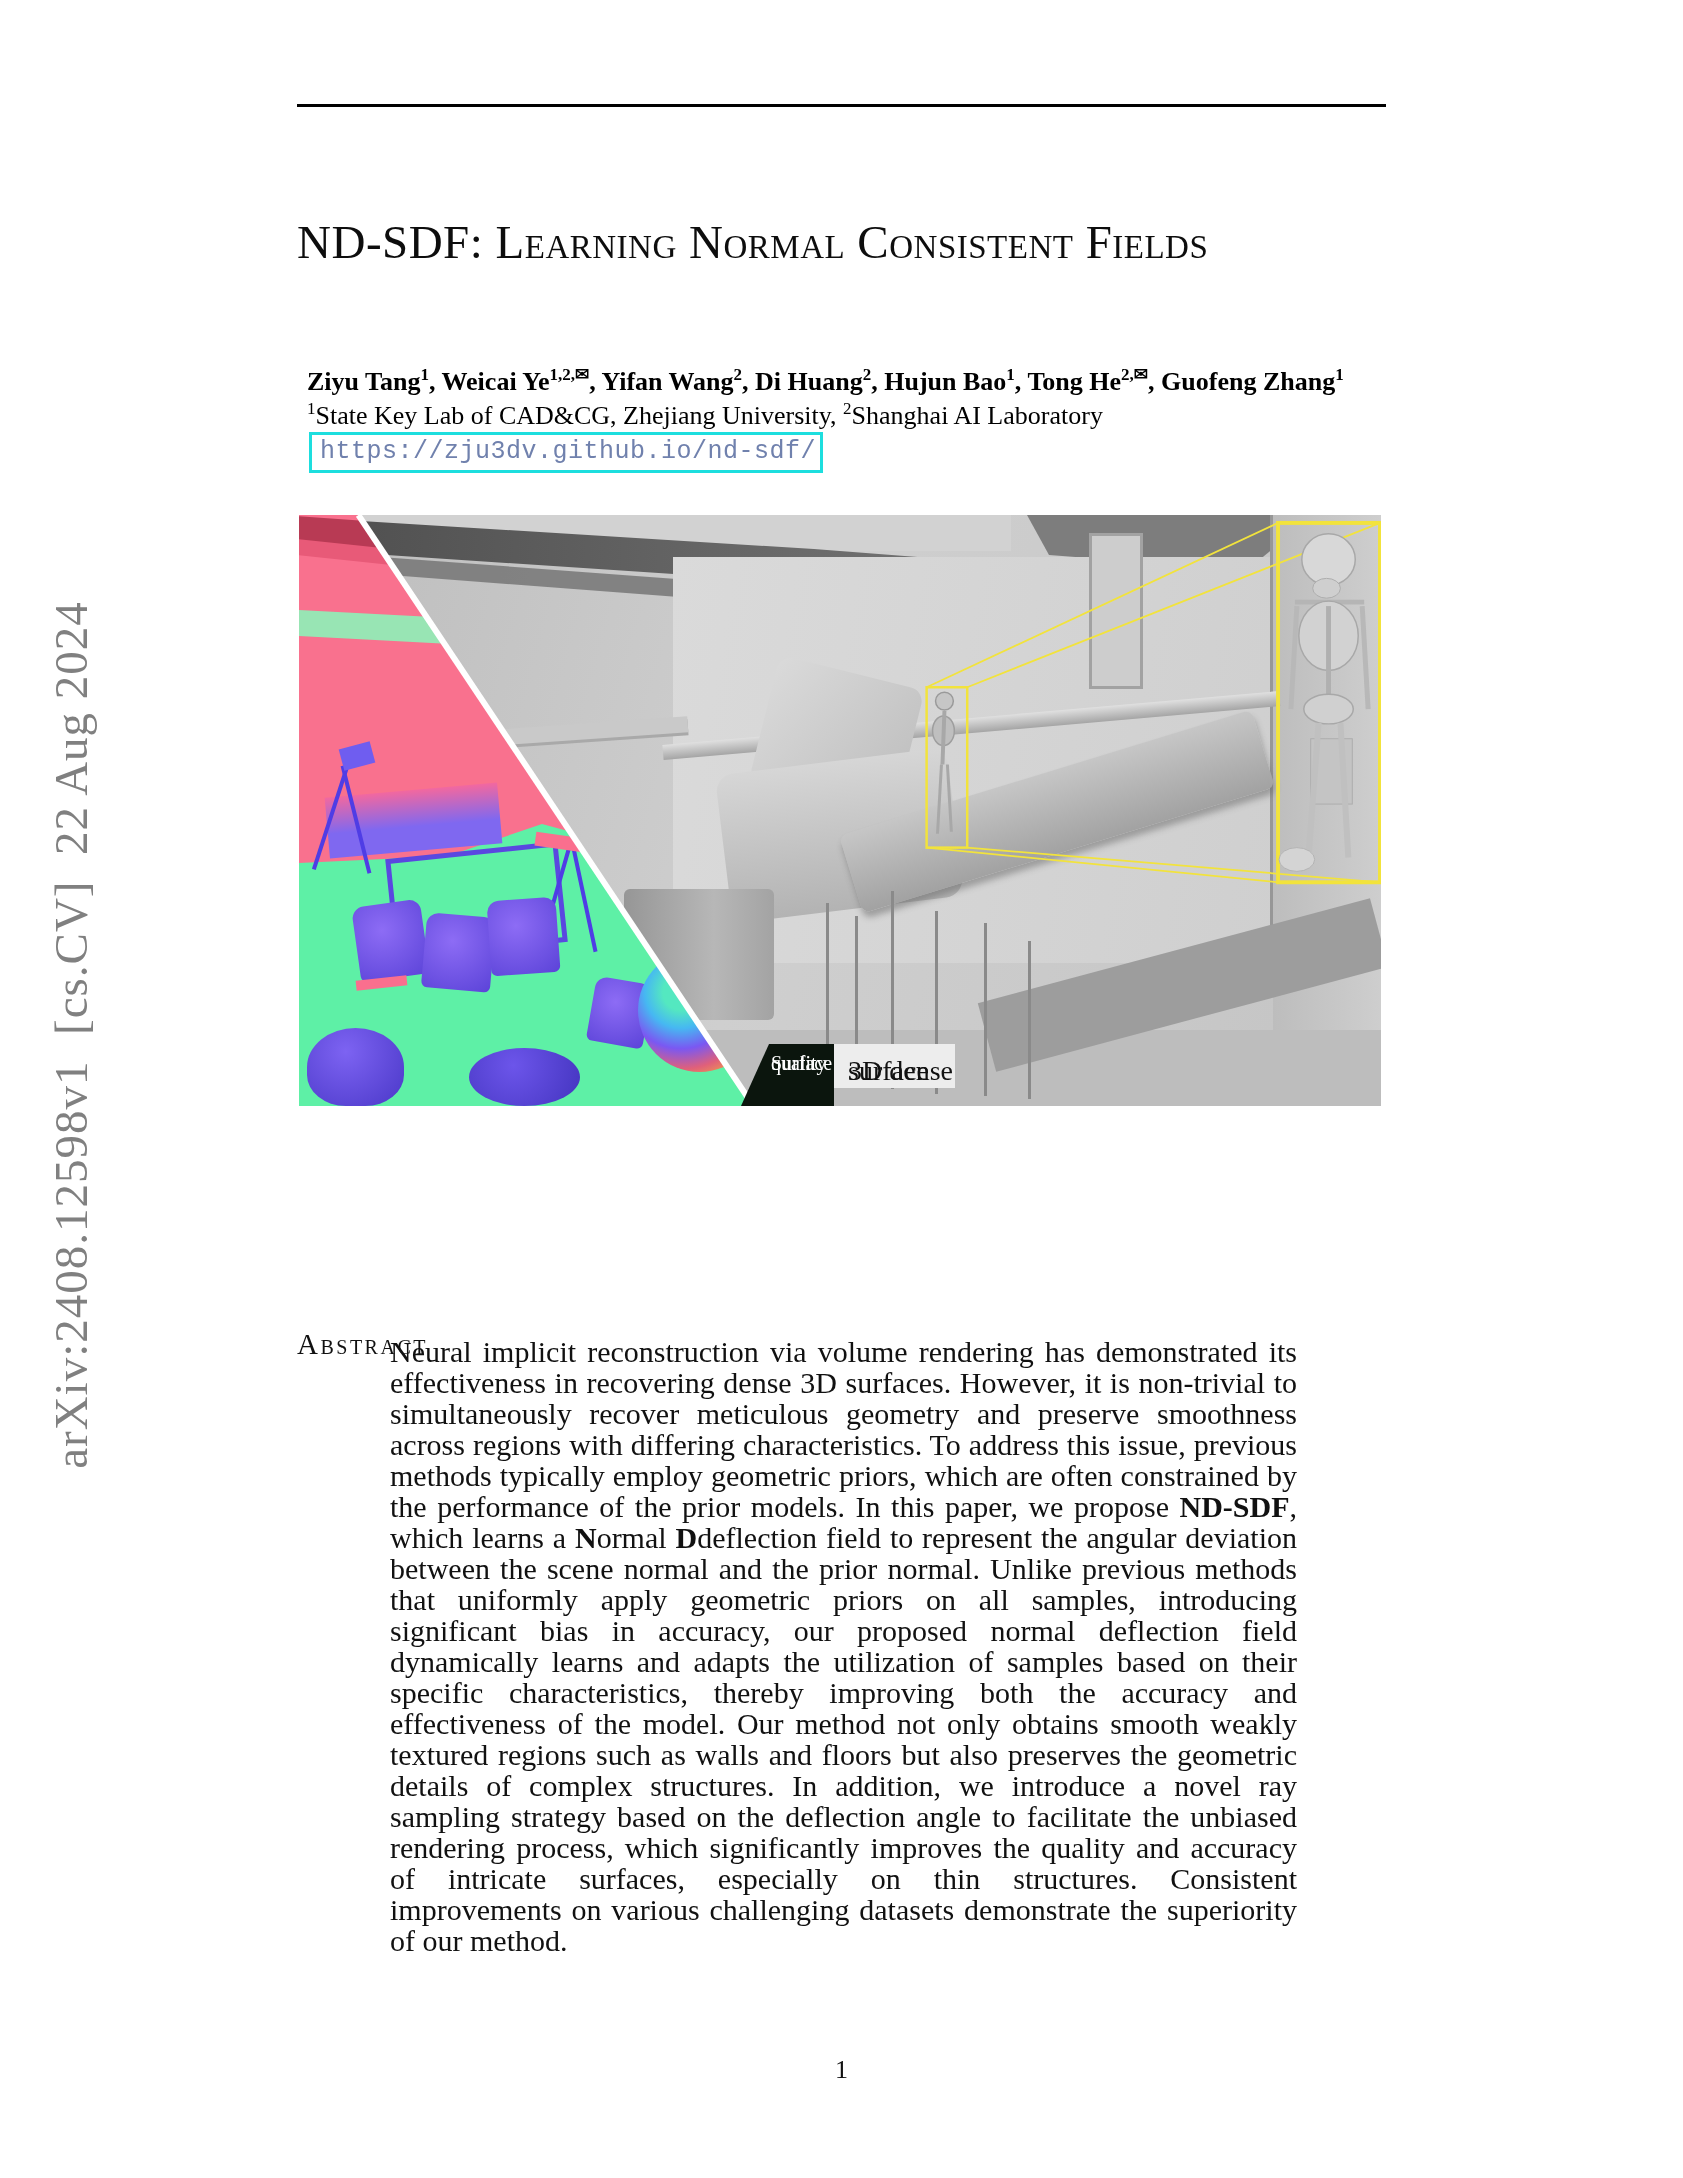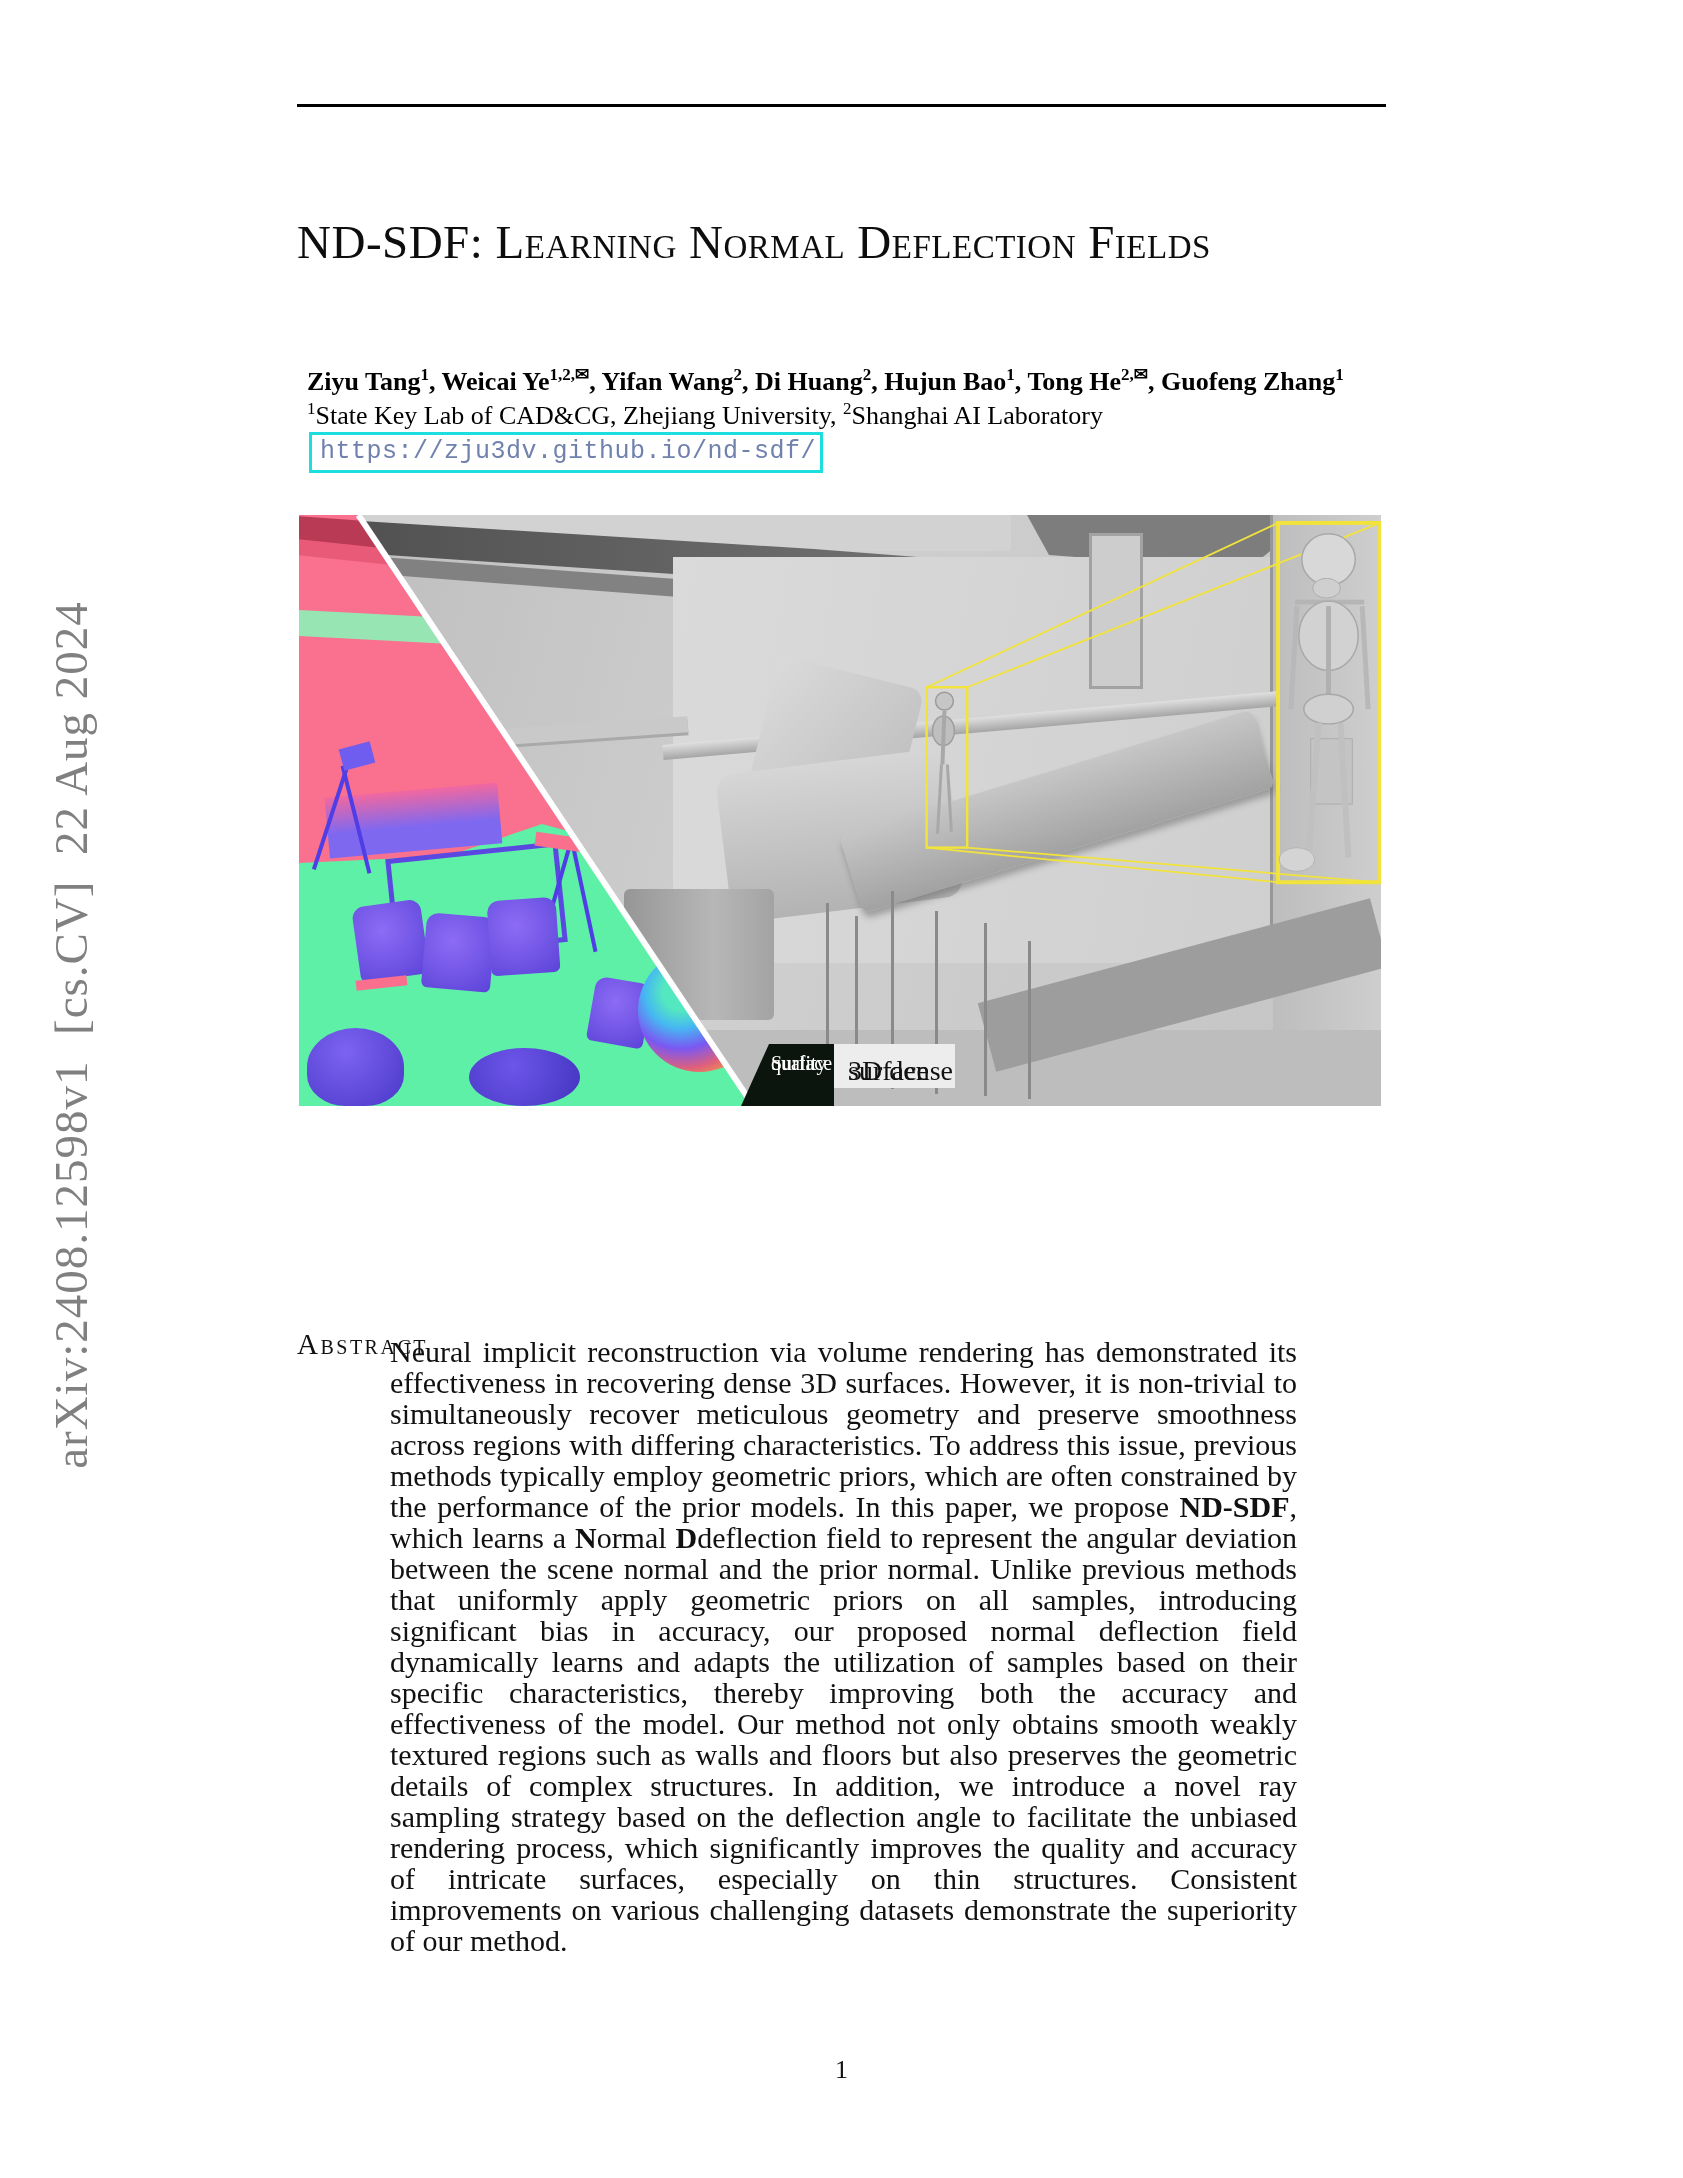--- a/index.html
+++ b/index.html
@@ -124,21 +124,21 @@
 </head>
 <body>
 
 <div class="page">
 
   <div class="top-rule"></div>
 
   <div class="arxiv-sidebar">arXiv:2408.12598v1  [cs.CV]  22 Aug 2024</div>
 
   <div class="title">
-    <div>ND-SDF: Learning Normal Deflection Fields</div>
+    <div>ND-SDF: Learning Normal Consistent Fields</div>
   </div>
 
   <div class="authors"><span>Ziyu Tang</span><sup>1</sup><span>, </span><span>Weicai Ye</span><sup>1,2,✉</sup><span>, </span><span>Yifan Wang</span><sup>2</sup><span>, </span><span>Di Huang</span><sup>2</sup><span>, </span><span>Hujun Bao</span><sup>1</sup><span>, </span><span>Tong He</span><sup>2,✉</sup><span>, </span><span>Guofeng Zhang</span><sup>1</sup></div>
 
   <div class="affil"><sup>1</sup><span>State Key Lab of CAD&amp;CG, Zhejiang University, </span><sup>2</sup><span>Shanghai AI Laboratory</span></div>
 
   <div class="url-box">
     <a href="#">https://zju3dv.github.io/nd-sdf/</a>
   </div>
 

